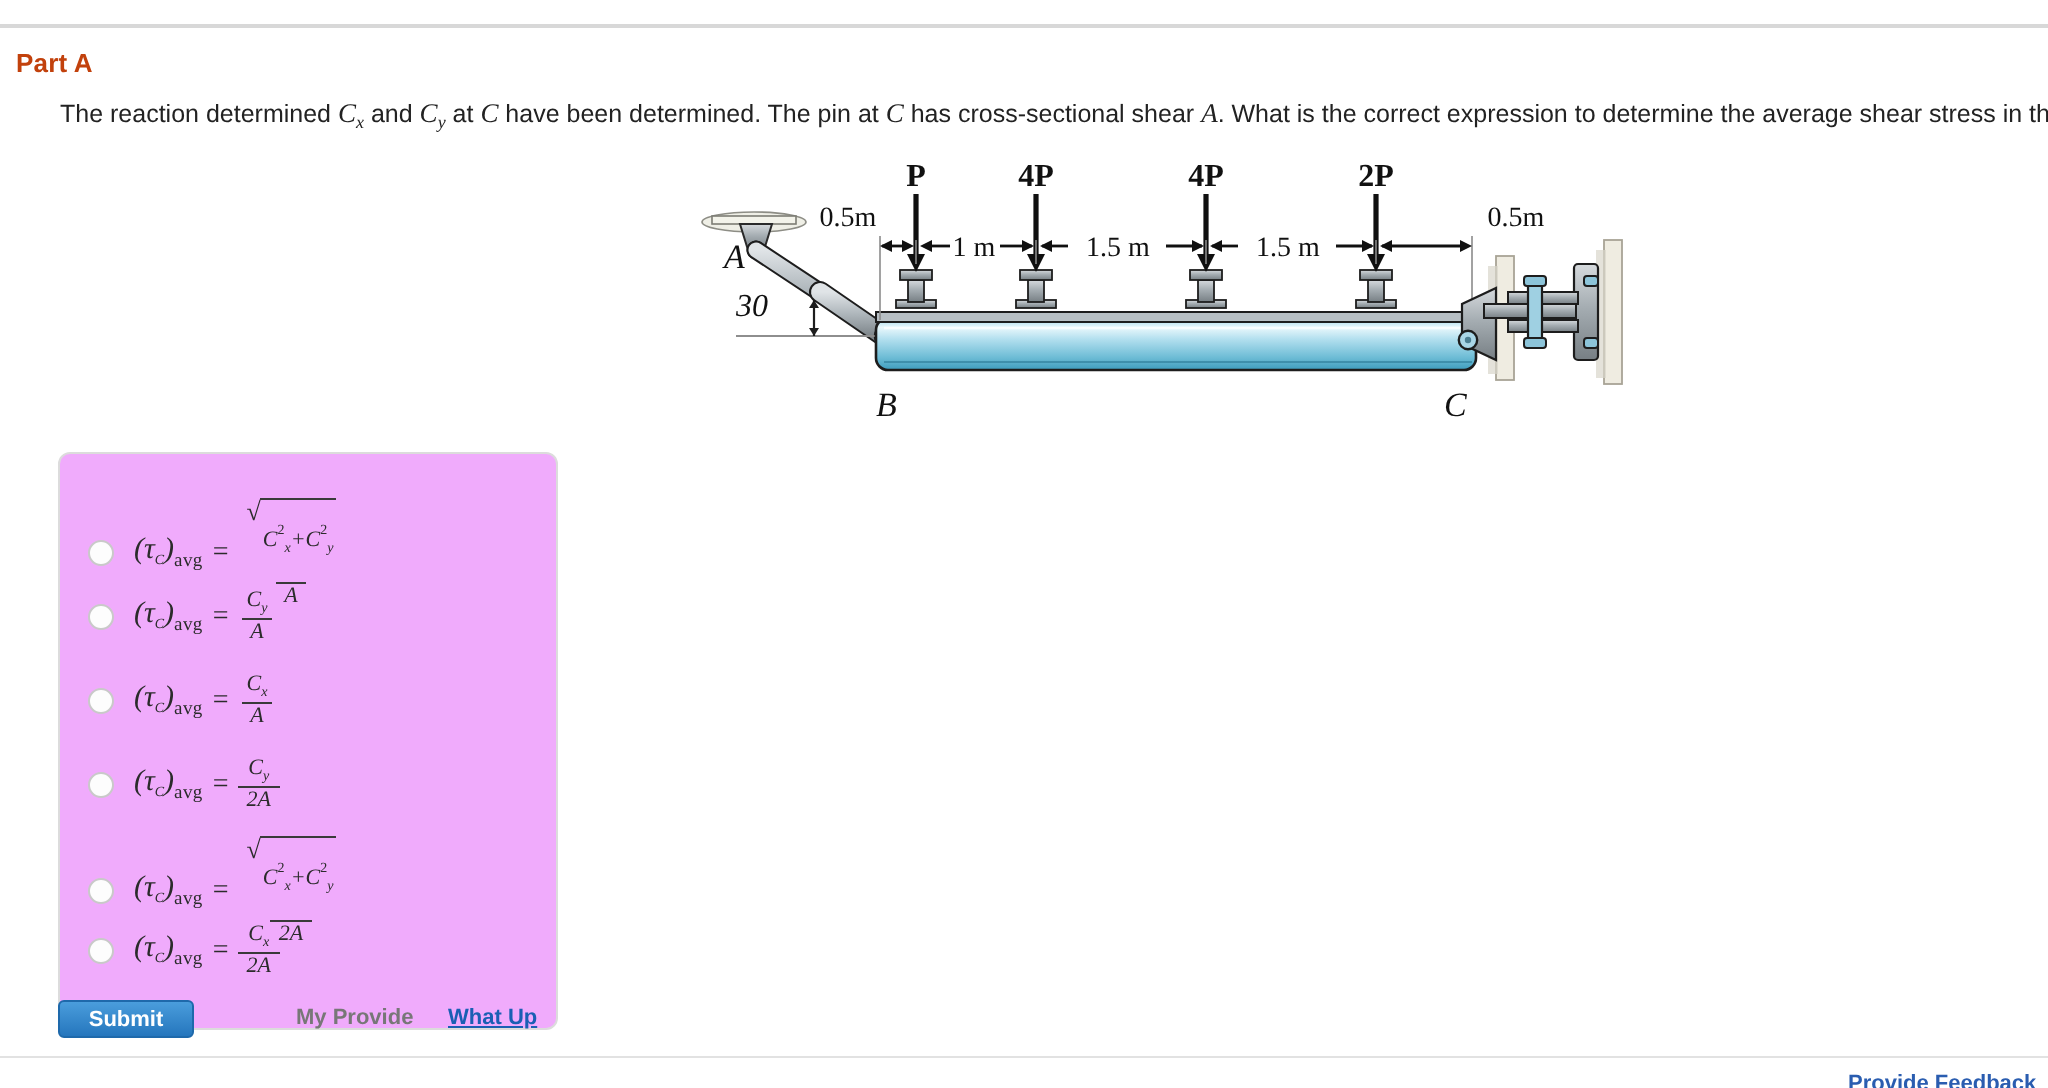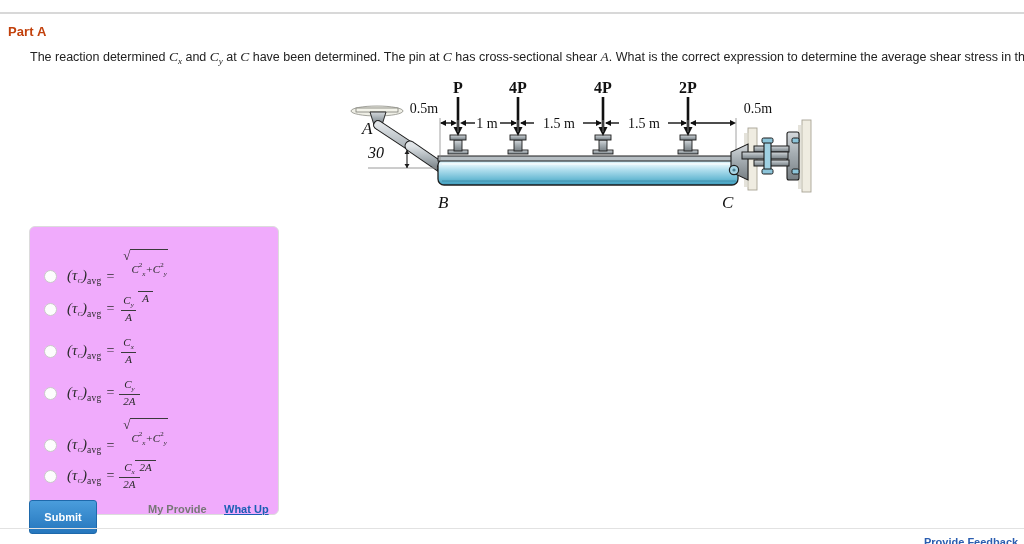--- a/index.html
+++ b/index.html
@@ -43,21 +43,21 @@
   .num{font-size:11px;font-style:italic;padding:0 4px 1px 4px;white-space:nowrap;}
   .den{font-size:11px;font-style:italic;padding:1px 4px 0 4px;border-top:1px solid #3a3a3a;white-space:nowrap;}
   .sqrt{display:inline-flex;align-items:stretch;font-size:11px;}
   .radical{font-size:13px;line-height:1;}
   .radicand{border-top:1px solid #3a3a3a;padding:12px 1px;font-style:italic;}
   .sup{font-size:7px;vertical-align:6px;font-style:normal;}
   .sb{font-size:7px;vertical-align:-3px;font-style:italic;}
 
   
   .submit-btn{
-    position:absolute;left:29px;top:500px;width:68px;height:34px;
+    position:absolute;left:29px;top:500px;width:68px;height:19px;
     background:linear-gradient(#4a9ddc,#2576bd);
     border:1px solid #1e69ab;border-radius:3px;
     color:#fff;font-size:11px;font-weight:bold;
     display:flex;align-items:center;justify-content:center;cursor:pointer;
     box-sizing:border-box;
   }
   .my-answers{
     position:absolute;left:148px;top:503px;font-size:11px;font-weight:bold;color:#777;cursor:pointer;
   }
   .give-up{

